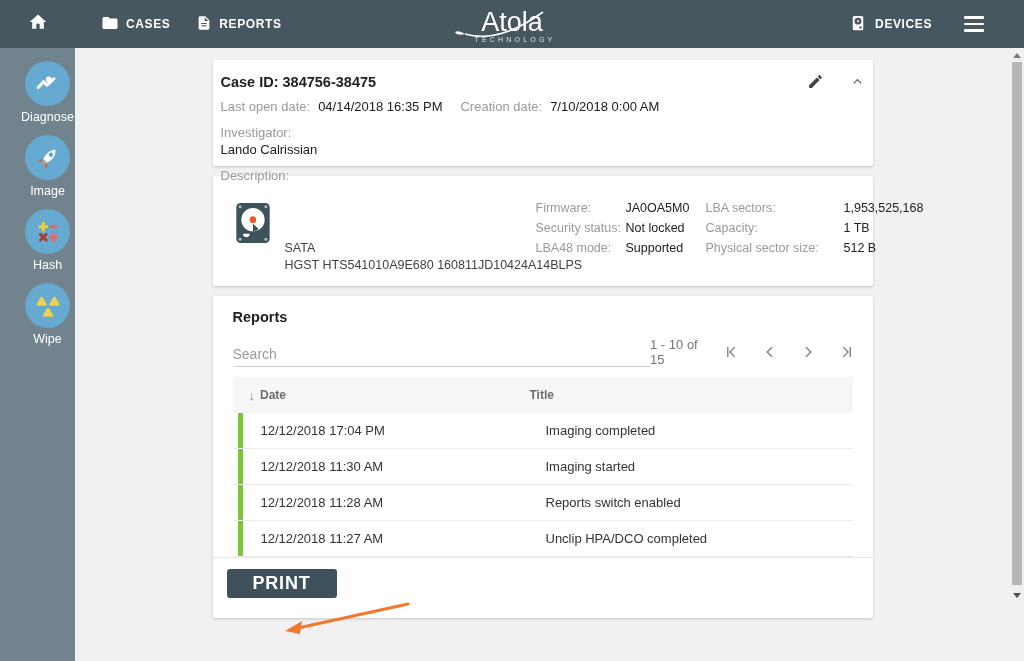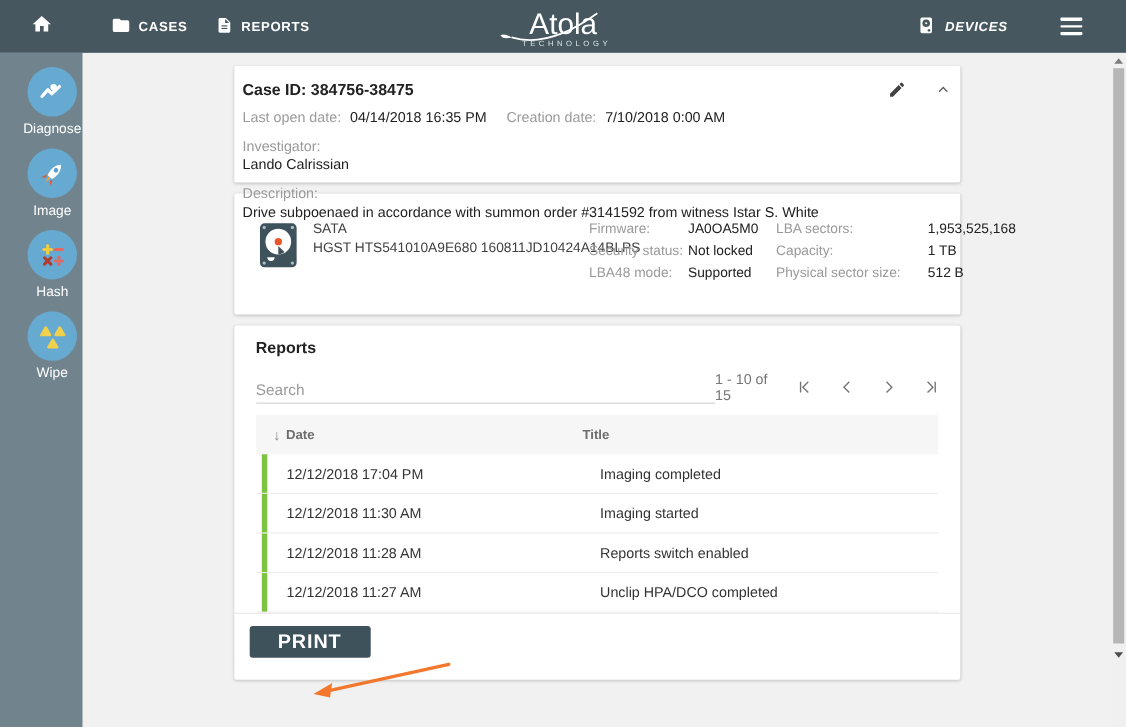--- a/index.html
+++ b/index.html
@@ -12,21 +12,21 @@
   .app{position:relative;width:1024px;height:661px;}
 
   
   .app-header{position:absolute;top:0;left:0;width:100%;height:48px;background:var(--header-bg);
     display:flex;align-items:center;z-index:5;color:#fff;}
   .home-btn{width:75px;display:flex;justify-content:center;align-items:center;cursor:pointer;}
   .nav-btn{display:flex;align-items:center;gap:7px;margin-left:26px;cursor:pointer;
     font-size:12px;font-weight:bold;letter-spacing:.6px;}
   .logo{position:absolute;left:50%;transform:translateX(-50%);top:4px;text-align:center;}
   .logo svg{display:block;}
-  .header-right{margin-left:auto;display:flex;align-items:center;gap:48px;padding-right:40px;font-style:italic;}
+  .header-right{margin-left:auto;display:flex;align-items:center;gap:32px;padding-right:40px;}
   .devices-btn{display:flex;align-items:center;gap:8px;font-size:12px;font-weight:bold;letter-spacing:.6px;cursor:pointer;}
   .hamburger{cursor:pointer;display:flex;flex-direction:column;gap:4px;}
   .hamburger span{display:block;width:20px;height:2.5px;background:#fff;border-radius:1px;}
 
   
   .sidebar{position:absolute;top:48px;left:0;width:95px;height:613px;background:var(--sidebar-bg);
     display:flex;flex-direction:column;align-items:center;padding-top:13px;}
   .side-item{display:flex;flex-direction:column;align-items:center;margin-bottom:11px;cursor:pointer;}
   .side-circle{width:45px;height:45px;border-radius:50%;background:var(--circle-blue);
     display:flex;align-items:center;justify-content:center;}
@@ -45,21 +45,21 @@
   .case-card{height:106px;padding:13px 8px;}
   .meta-row{margin-top:9px;font-size:13px;display:flex;gap:8px;align-items:baseline;}
   .meta-row .lab{color:var(--label);}
   .meta-row .val{color:var(--text);margin-right:10px;}
   .field-label{margin-top:11px;font-size:13px;color:var(--label);}
   .field-value{margin-top:2px;font-size:13px;color:var(--text);}
 
   .devices-card{height:110px;padding:13px 20px;}
   .device-row{display:flex;margin-top:12px;align-items:flex-start;}
   .device-info{margin-left:12px;width:233px;}
-  .device-iface{font-size:12.5px;color:#424242;}
+  .device-iface{font-size:12.5px;color:#424242;margin-top:40px;}
   .device-model{font-size:12.5px;color:#424242;margin-top:3px;white-space:nowrap;}
   .spec-grid{margin-left:18px;display:grid;grid-template-columns:86px 76px 134px auto;
     row-gap:6px;column-gap:4px;font-size:12.5px;align-items:baseline;}
   .spec-grid .lab{color:var(--label);}
   .spec-grid .val{color:var(--text);}
 
   .reports-card{height:322px;padding:13px 0 0 0;}
   .reports-inner{padding:0 20px;}
   .search-row{margin-top:12px;display:flex;align-items:flex-end;}
   .search-input{border:none;border-bottom:1px solid #cfcfcf;width:445px;font-size:14px;
@@ -237,21 +237,20 @@
       </div>
       <div class="meta-row">
         <span class="lab">Last open date:</span>
         <span class="val">04/14/2018 16:35 PM</span>
         <span class="lab">Creation date:</span>
         <span class="val">7/10/2018 0:00 AM</span>
       </div>
       <div class="field-label">Investigator:</div>
       <div class="field-value">Lando Calrissian</div>
       <div class="field-label">Description:</div>
-      <div class="field-value">Drive subpoenaed in accordance with summon order #3141592 from witness Istar S. White</div>
     </section>
 
     <section class="card devices-card">
       <div class="device-row">
         <span>
           <svg width="40" height="44" viewBox="0 0 24 26">
               <rect x="2" y="1" width="20" height="24" rx="2.5" fill="#3E525B"></rect>
               <circle cx="12" cy="11" r="7" fill="#fff"></circle>
               <circle cx="12" cy="11" r="2" fill="#E8562A"></circle>
               <path d="M12 13.4 l3.4 3.2 a7 7 0 0 1 -3.4 1.4 z" fill="#3E525B"></path>

